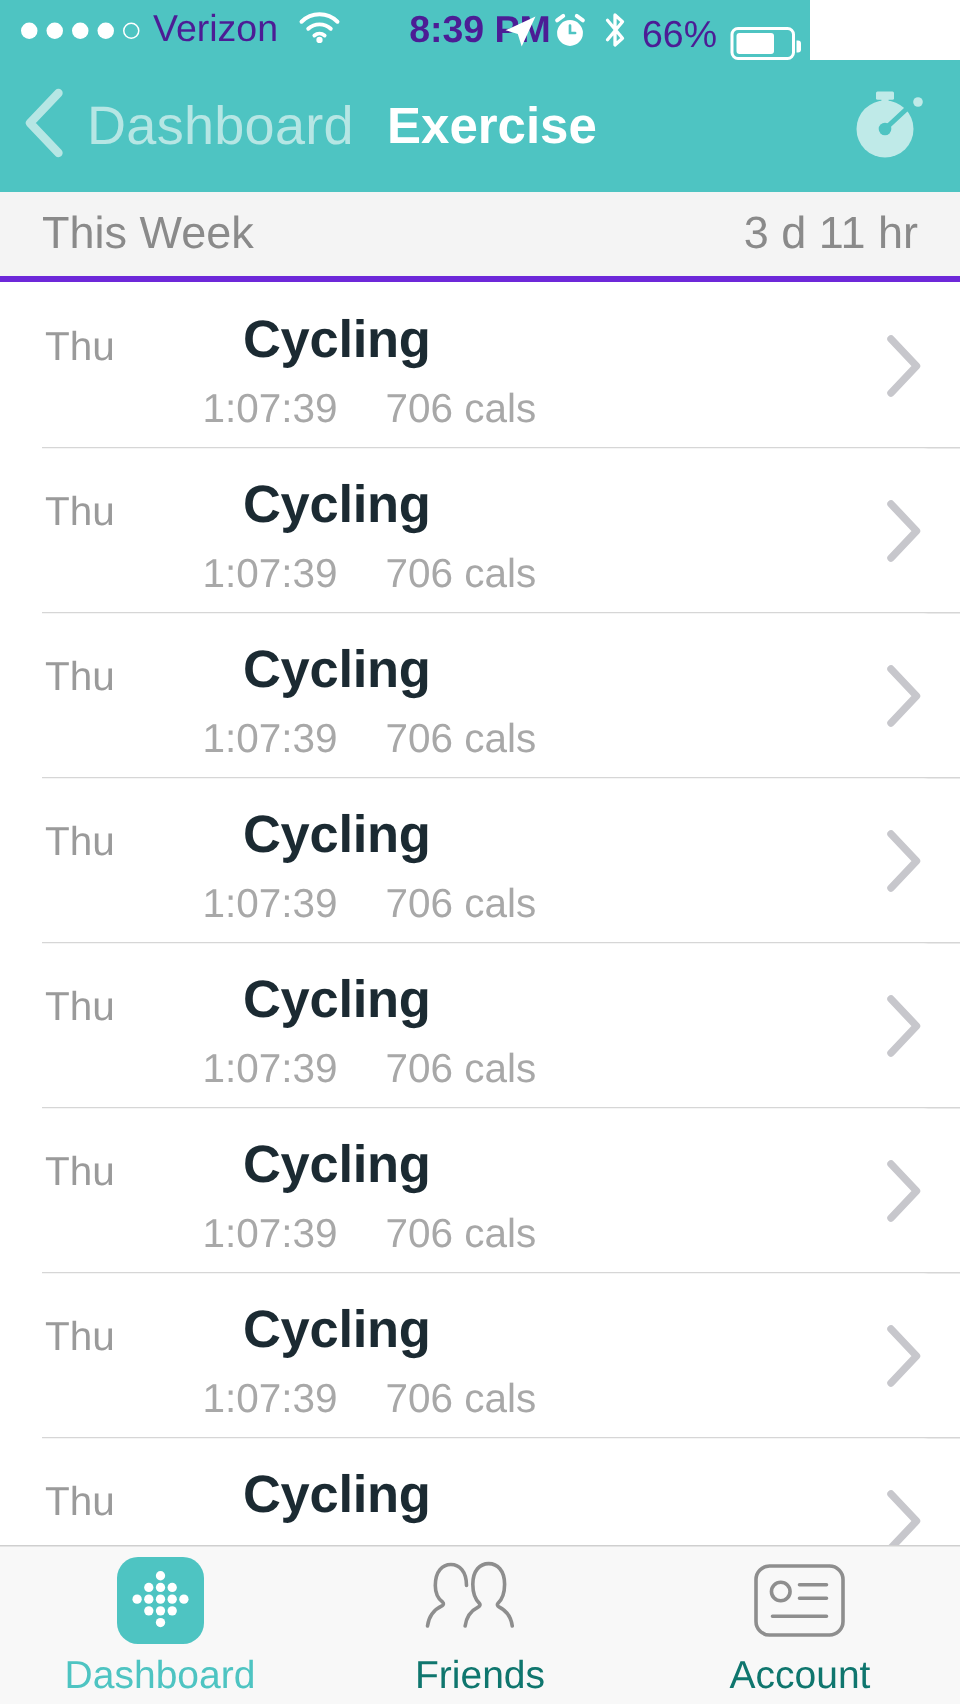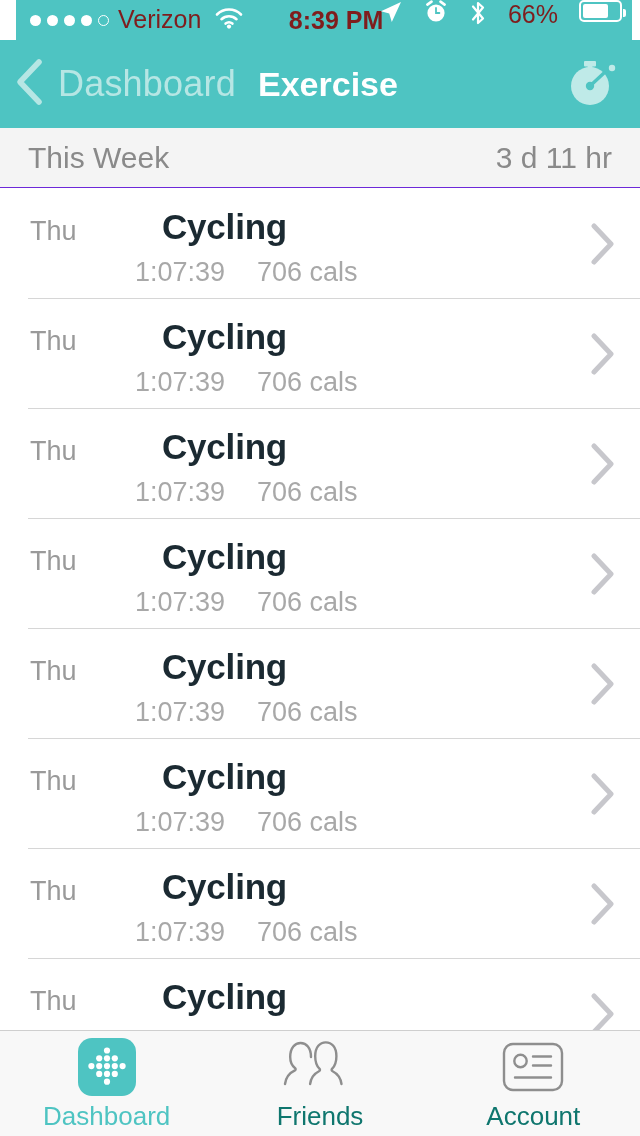--- a/index.html
+++ b/index.html
@@ -8,36 +8,36 @@
     width:640px; height:1136px;
     font-family:"Liberation Sans", sans-serif;
     background:#ffffff;
     overflow:hidden;
     -webkit-font-smoothing:antialiased;
   }
   .phone { position:relative; width:640px; height:1136px; background:#fff; overflow:hidden; }
 
   
   .statusbar{
-    position:absolute; top:0; left:16px; width:616px; height:40px;
-    background:#4ec4c2; color:#7f1d1d;
+    position:absolute; top:0; left:0; width:540px; height:40px;
+    background:#4ec4c2; color:#4c1d95;
     display:flex; align-items:center; font-size:26px;
   }
   .sb-left{ position:absolute; left:14px; top:0; height:40px; display:flex; align-items:center; gap:9px; }
   .dots{ display:flex; align-items:center; gap:6px; }
   .dot{ width:11px; height:11px; border-radius:50%; background:#fff; }
   .dot.hollow{ background:transparent; border:1.6px solid #fff; width:11px; height:11px; }
   .carrier{ font-size:25px; letter-spacing:0px; line-height:1; padding-bottom:2px; }
   .wifi{ margin-left:4px; }
   .sb-center{
     position:absolute; left:0; width:640px; top:0; height:40px;
     display:flex; align-items:center; justify-content:center;
     font-size:25px; font-weight:bold; letter-spacing:0px;
   }
-  .sb-right{ position:absolute; right:10px; top:0; height:40px; display:flex; align-items:flex-start; gap:21px; }
+  .sb-right{ position:absolute; right:10px; top:0; height:40px; display:flex; align-items:flex-end; gap:9px; }
   .pct{ font-size:25px; padding-bottom:2px; }
   .batt{ position:relative; width:43px; height:22px; border:2px solid #fff; border-radius:5px; }
   .batt::after{ content:""; position:absolute; right:-6px; top:7px; width:3px; height:8px; background:#fff; border-radius:0 2px 2px 0; }
   .batt .fill{ position:absolute; left:2px; top:2px; bottom:2px; width:64%; background:#fff; border-radius:2px; }
 
   
   .navbar{
     position:absolute; top:40px; left:0; width:640px; height:88px;
     background:#4ec4c2;
   }
@@ -55,21 +55,21 @@
   }
   .nav-action{
     position:absolute; right:18px; top:0; height:88px;
     display:flex; align-items:center; cursor:pointer;
   }
 
   
   .section-header{
     position:absolute; top:128px; left:0; width:640px; height:60px;
     background:#f4f4f4;
-    border-bottom:1px solid #6d28d9;
+    border-bottom:4px solid #6d28d9;
     display:flex; align-items:center; justify-content:space-between;
     padding:0 28px;
   }
   .section-title{ font-size:30px; color:#8a8a8a; font-weight:400; }
   .section-value{ font-size:30px; color:#8a8a8a; font-weight:400; }
 
   
   .list{
     position:absolute; top:189px; left:0; width:640px; height:841px;
     background:#ffffff; overflow:hidden;

